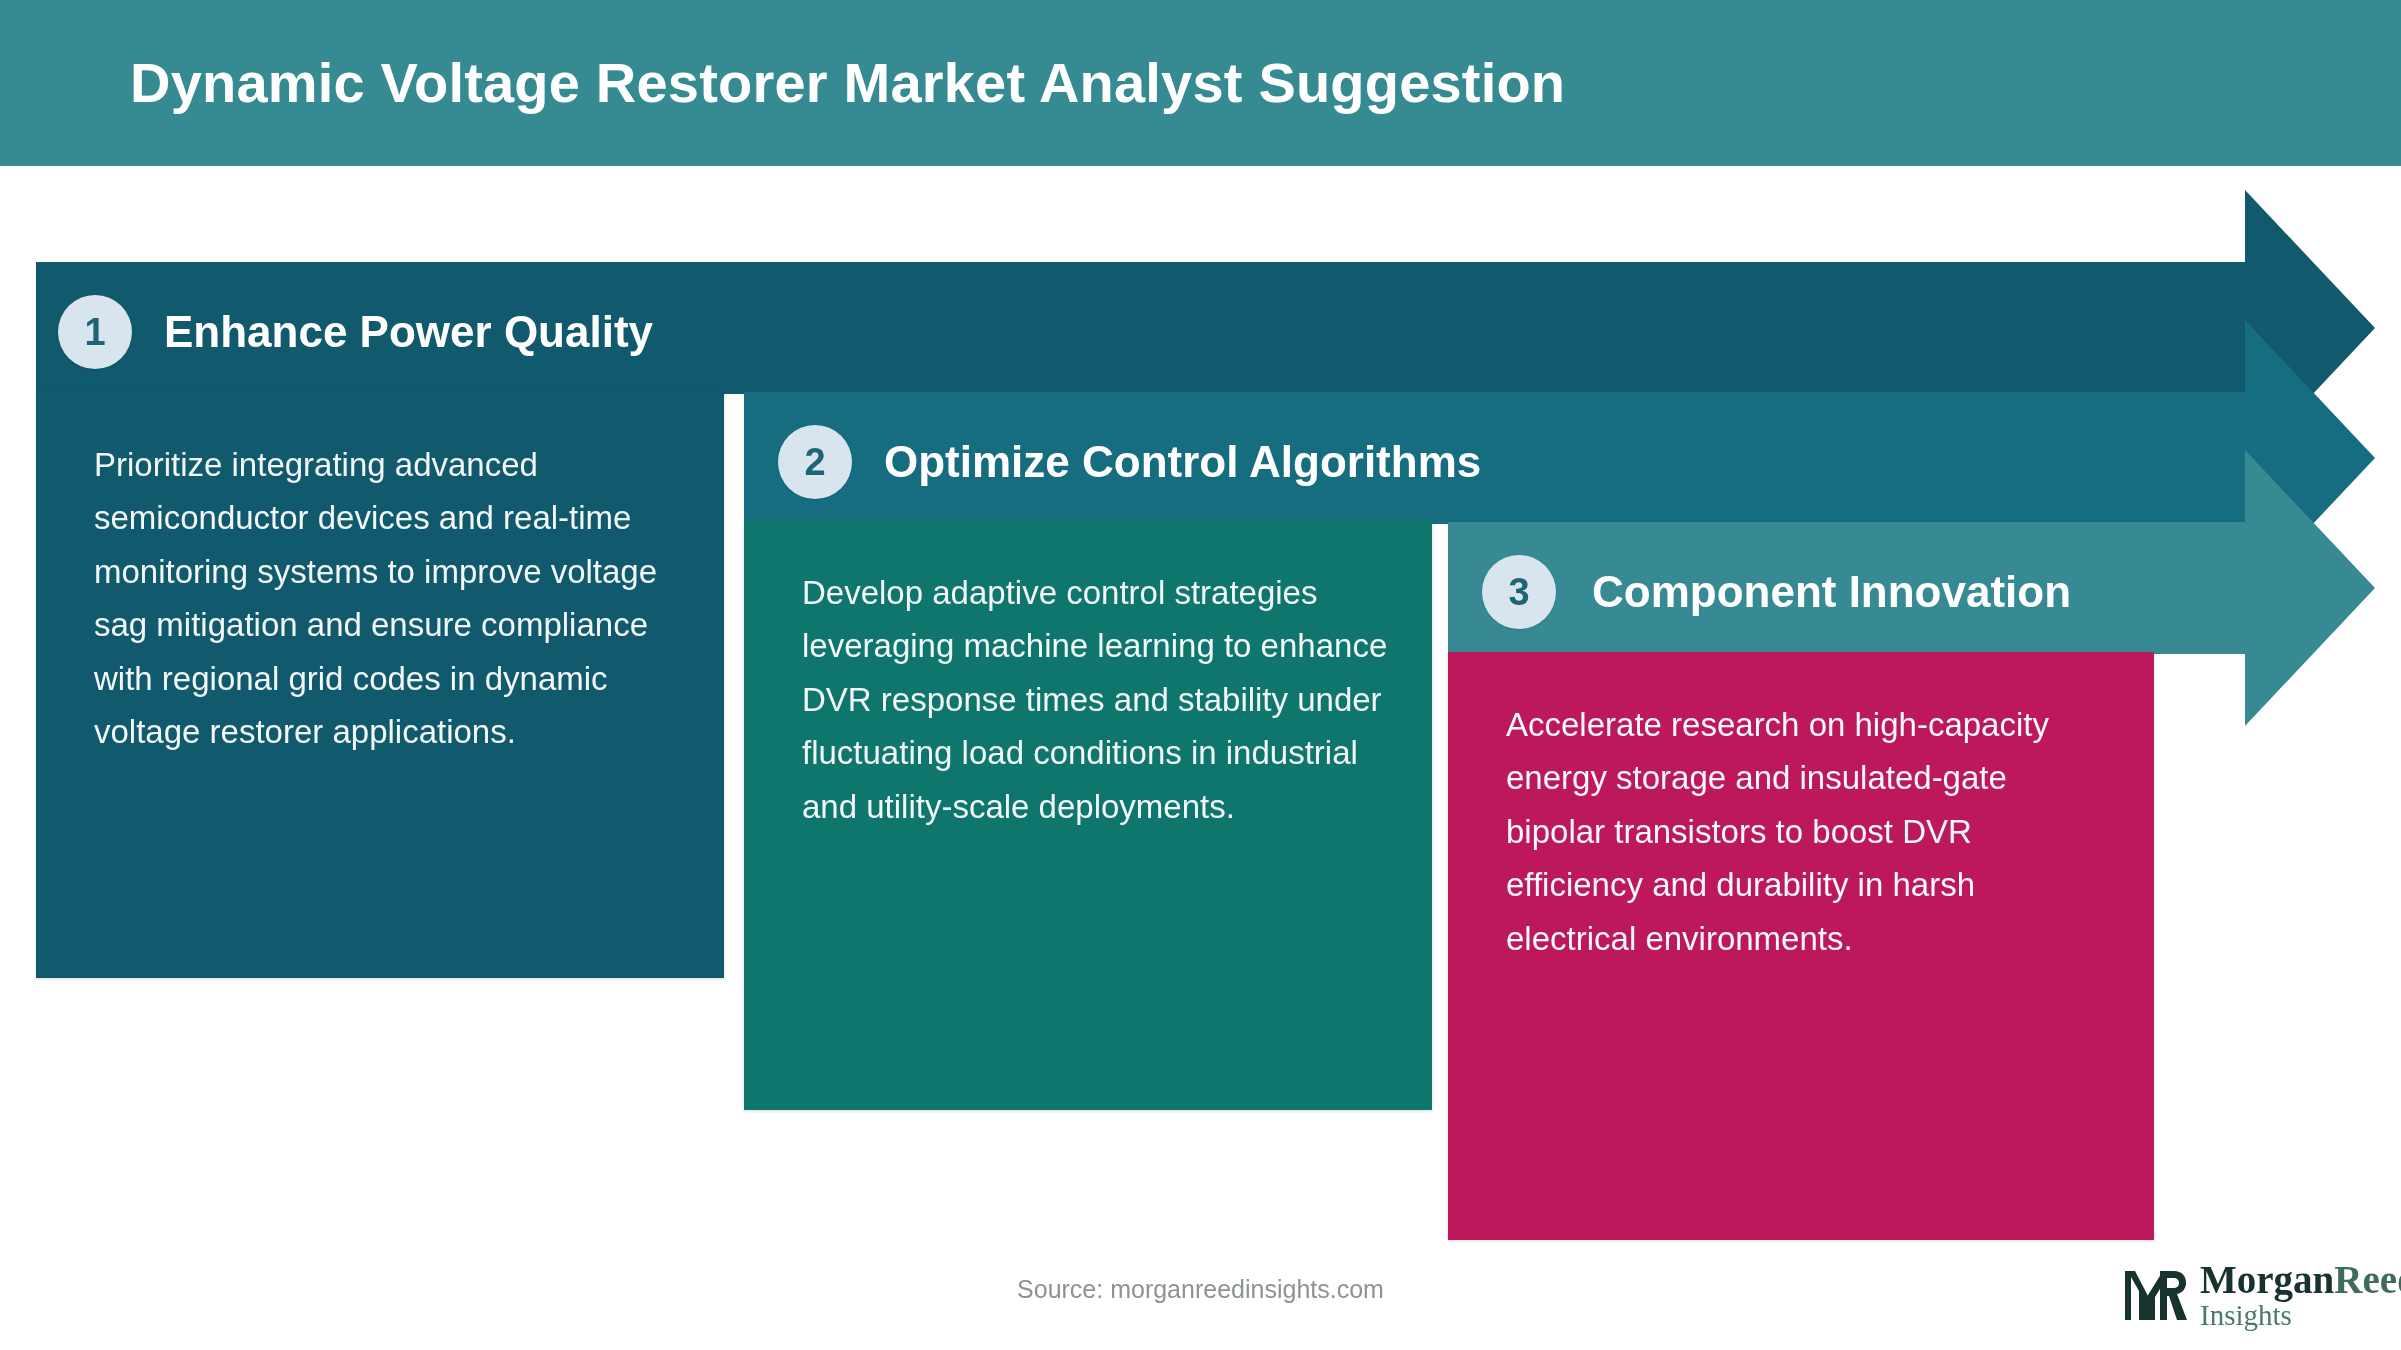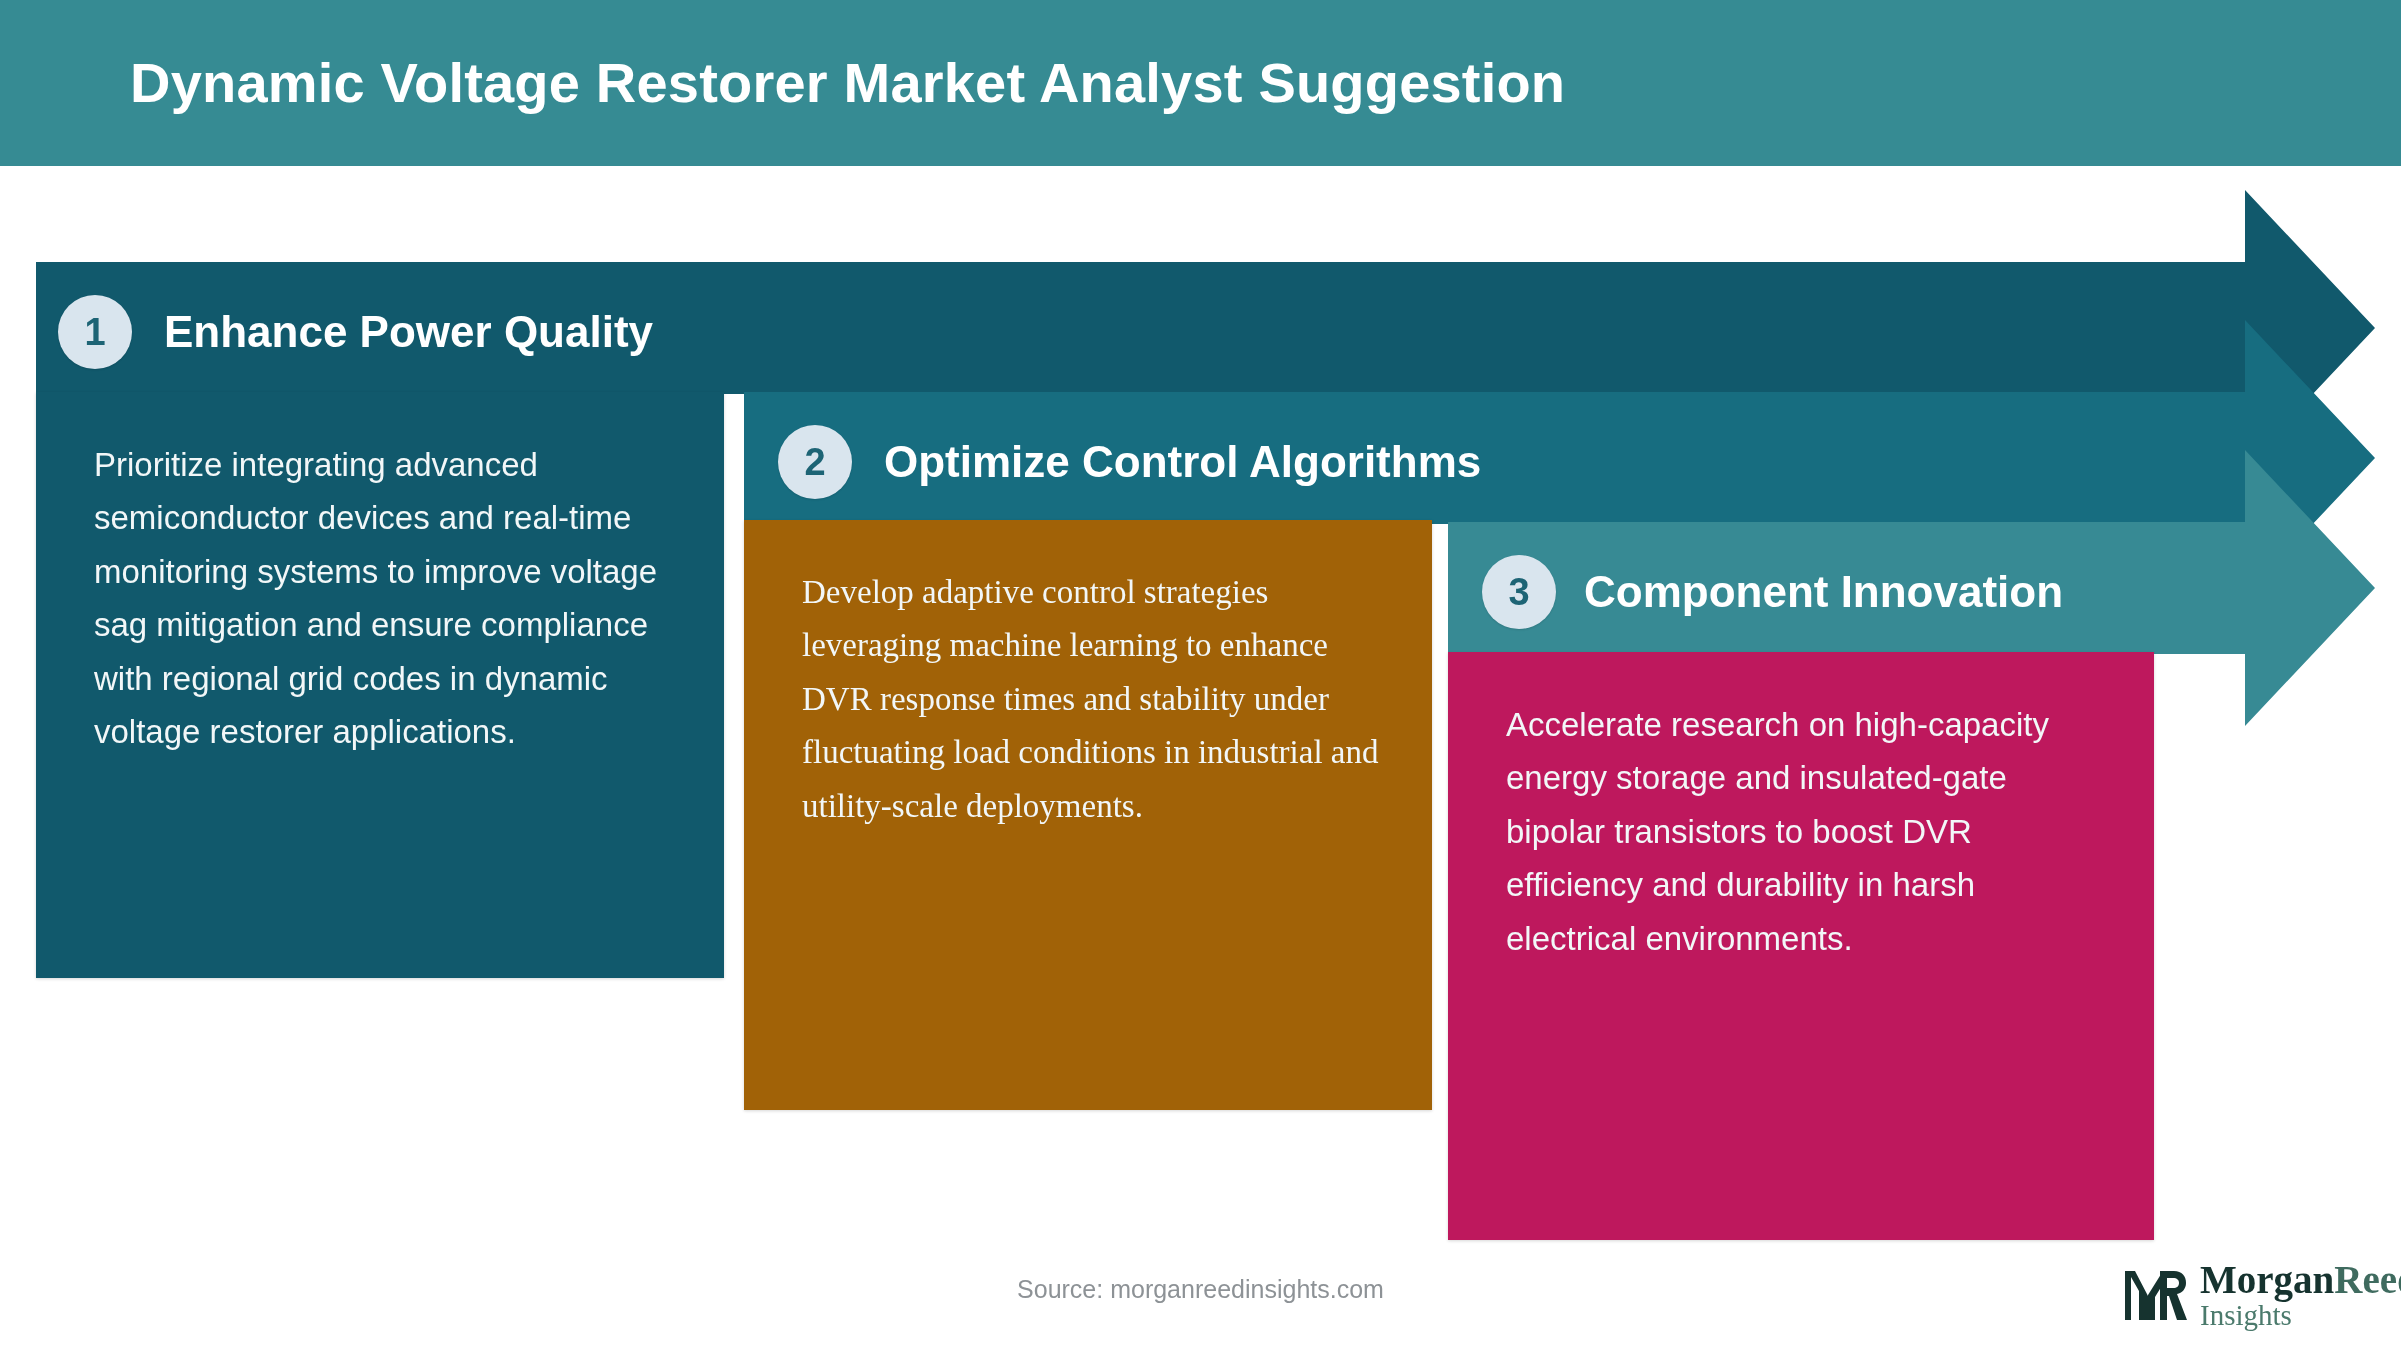--- a/index.html
+++ b/index.html
@@ -76,21 +76,21 @@
     white-space: nowrap;
   }
 
   #banner-1 { left: 38px;   top: 268px; height: 128px; padding-left: 20px; }
   #banner-1 .banner-title { font-size: 44px; margin-left: 32px; }
 
   #banner-2 { left: 758px;  top: 398px; height: 128px; padding-left: 20px; }
   #banner-2 .banner-title { font-size: 44px; margin-left: 32px; }
 
   #banner-3 { left: 1462px; top: 528px; height: 128px; padding-left: 20px; }
-  #banner-3 .banner-title { font-size: 44px; margin-left: 28px; }
+  #banner-3 .banner-title { font-size: 44px; margin-left: 36px; }
 
   
   .body-card {
     position: absolute;
     box-sizing: border-box;
     padding: 46px 42px 30px 58px;
     box-shadow: 0 1px 3px rgba(0,0,0,0.16);
   }
   .body-text {
     color: #f2f7f8;
@@ -100,22 +100,21 @@
   }
 
   #card-1 {
     left: 36px;  top: 392px;
     width: 688px; height: 586px;
     background: #11596c;
   }
   #card-2 {
     left: 744px; top: 520px;
     width: 688px; height: 590px;
-    background: #a16207;
-    font-family: Liberation Serif, serif;
+    background: #0f766e;
   }
   #card-3 {
     left: 1448px; top: 652px;
     width: 706px; height: 588px;
     background: #be185d;
   }
 
   
   #source-note {
     position: absolute;

